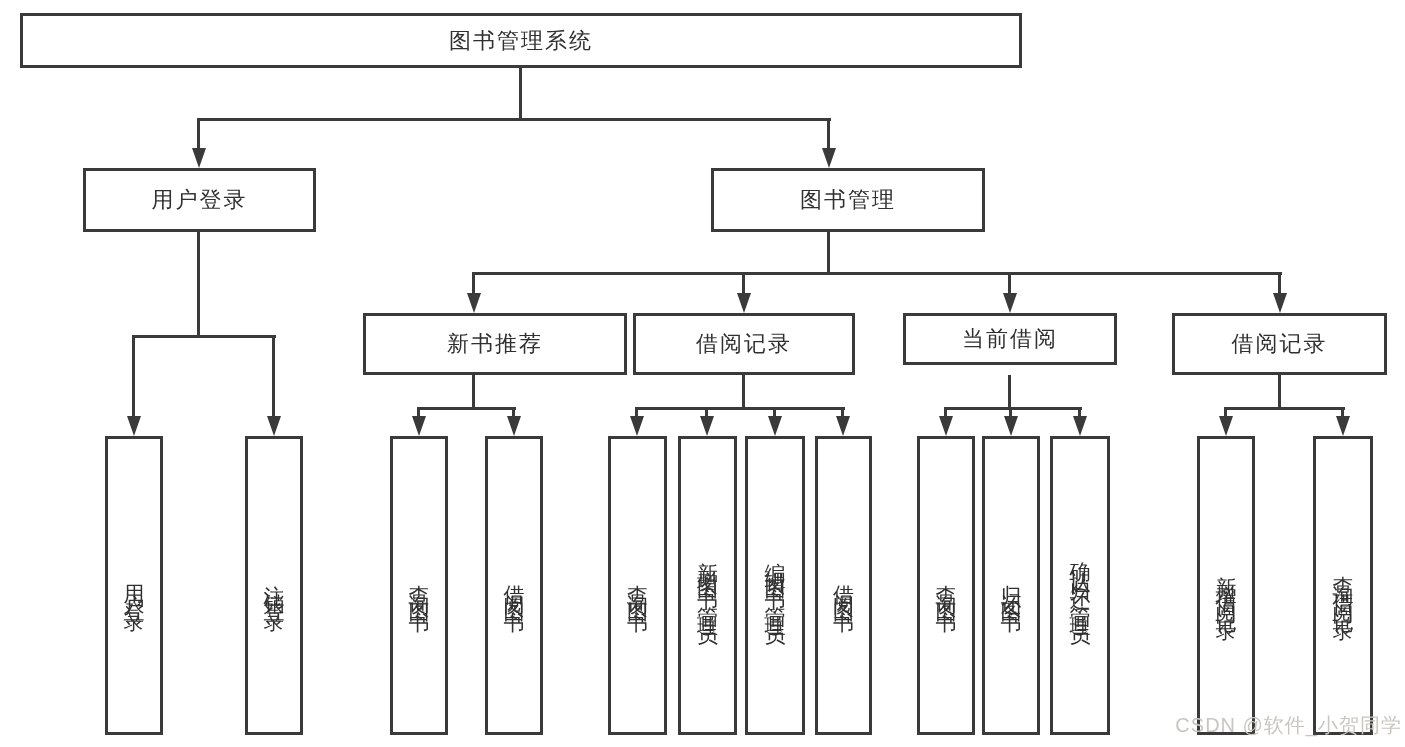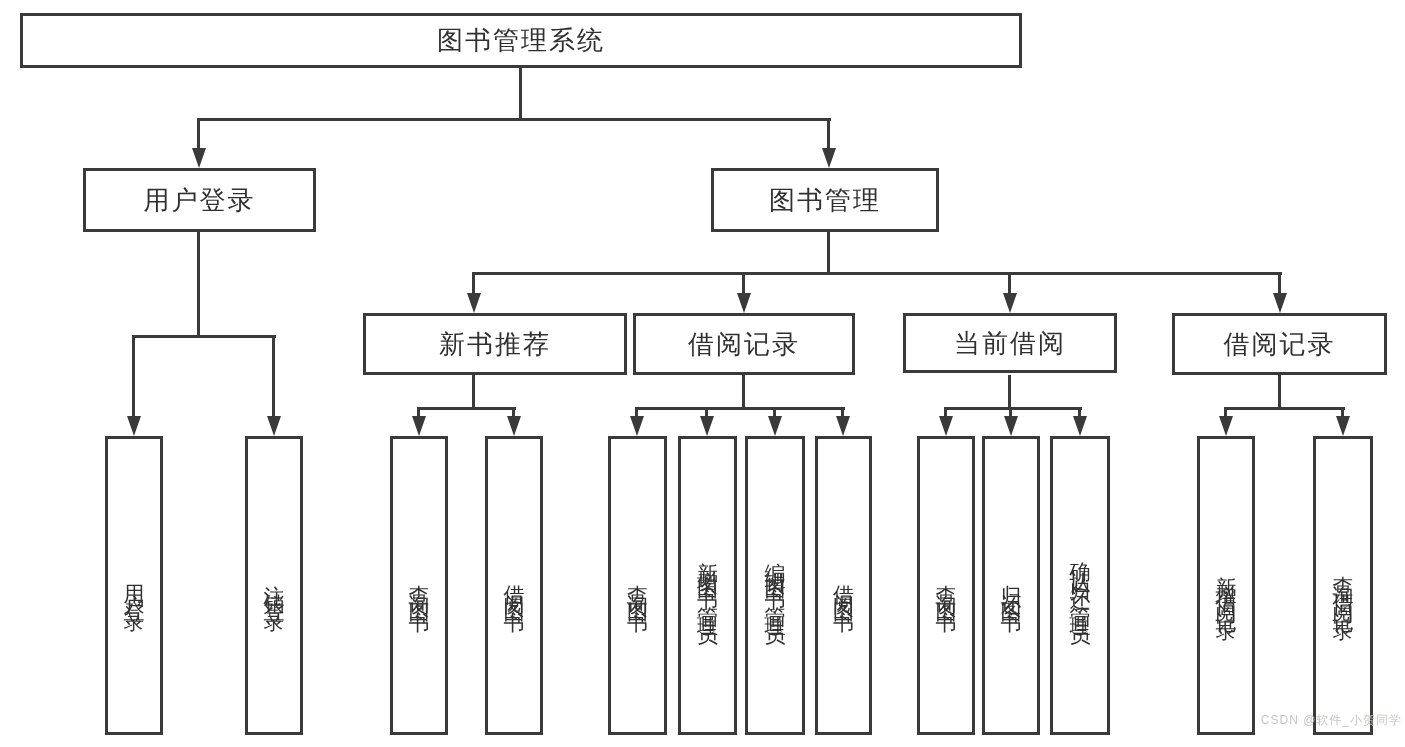--- a/index.html
+++ b/index.html
@@ -22,21 +22,21 @@
     box-sizing:border-box;
     background:var(--boxbg);
     border:3px solid var(--line);
     display:flex;
     align-items:center;
     justify-content:center;
     color:var(--text);
   }
   .box .label{white-space:nowrap;}
   .h-node .label{
-    font-size:26px;
+    font-size:22px;
     letter-spacing:2px;
   }
   .leaf .label{
     writing-mode:vertical-rl;
     text-orientation:mixed;
     font-size:21px;
     letter-spacing:9px;
     white-space:normal;
   }
   .vline{position:absolute;width:3px;background:var(--line);}
@@ -45,21 +45,21 @@
     position:absolute;
     width:0;height:0;
     border-left:7px solid transparent;
     border-right:7px solid transparent;
     border-top:20px solid var(--line);
   }
   .watermark{
     position:absolute;
     top:712px;
     right:3px;
-    font-size:12px;
+    font-size:20px;
     letter-spacing:1px;
     color:var(--wm);
     white-space:nowrap;
   }
 </style>
 </head>
 <body>
 
 <div id="stage">
 
@@ -71,21 +71,21 @@
 
   <div class="hline" style="left:198px;top:118px;width:633px;"></div>
   <div class="vline" style="left:197px;top:118px;height:32px;"></div>
   <div class="arrow" style="left:192px;top:148px;"></div>
   <div class="vline" style="left:827px;top:118px;height:32px;"></div>
   <div class="arrow" style="left:822px;top:148px;"></div>
 
   <div class="box h-node" style="left:83px;top:168px;width:233px;height:64px;">
     <span class="label">用户登录</span>
   </div>
-  <div class="box h-node" style="left:711px;top:168px;width:228px;height:64px;text-align:center;">
+  <div class="box h-node" style="left:711px;top:168px;width:274px;height:64px;text-align:center;">
     <span class="label">图书管理</span>
   </div>
 
   <div class="vline" style="left:197px;top:232px;height:103px;"></div>
   <div class="hline" style="left:133px;top:335px;width:143px;"></div>
   <div class="vline" style="left:132px;top:335px;height:83px;"></div>
   <div class="arrow" style="left:127px;top:416px;"></div>
   <div class="vline" style="left:272px;top:335px;height:83px;"></div>
   <div class="arrow" style="left:267px;top:416px;"></div>
 
@@ -106,21 +106,21 @@
   <div class="arrow" style="left:1003px;top:293px;"></div>
   <div class="vline" style="left:1278px;top:272px;height:23px;"></div>
   <div class="arrow" style="left:1273px;top:293px;"></div>
 
   <div class="box h-node" style="left:363px;top:313px;width:264px;height:62px;">
     <span class="label">新书推荐</span>
   </div>
   <div class="box h-node" style="left:633px;top:313px;width:222px;height:62px;">
     <span class="label">借阅记录</span>
   </div>
-  <div class="box h-node" style="left:903px;top:313px;width:214px;height:60px;">
+  <div class="box h-node" style="left:903px;top:313px;width:214px;height:52px;">
     <span class="label">当前借阅</span>
   </div>
   <div class="box h-node" style="left:1172px;top:313px;width:215px;height:62px;">
     <span class="label">借阅记录</span>
   </div>
 
   <div class="vline" style="left:472px;top:375px;height:32px;"></div>
   <div class="hline" style="left:418px;top:407px;width:98px;"></div>
   <div class="vline" style="left:417px;top:407px;height:11px;"></div>
   <div class="arrow" style="left:412px;top:416px;"></div>

